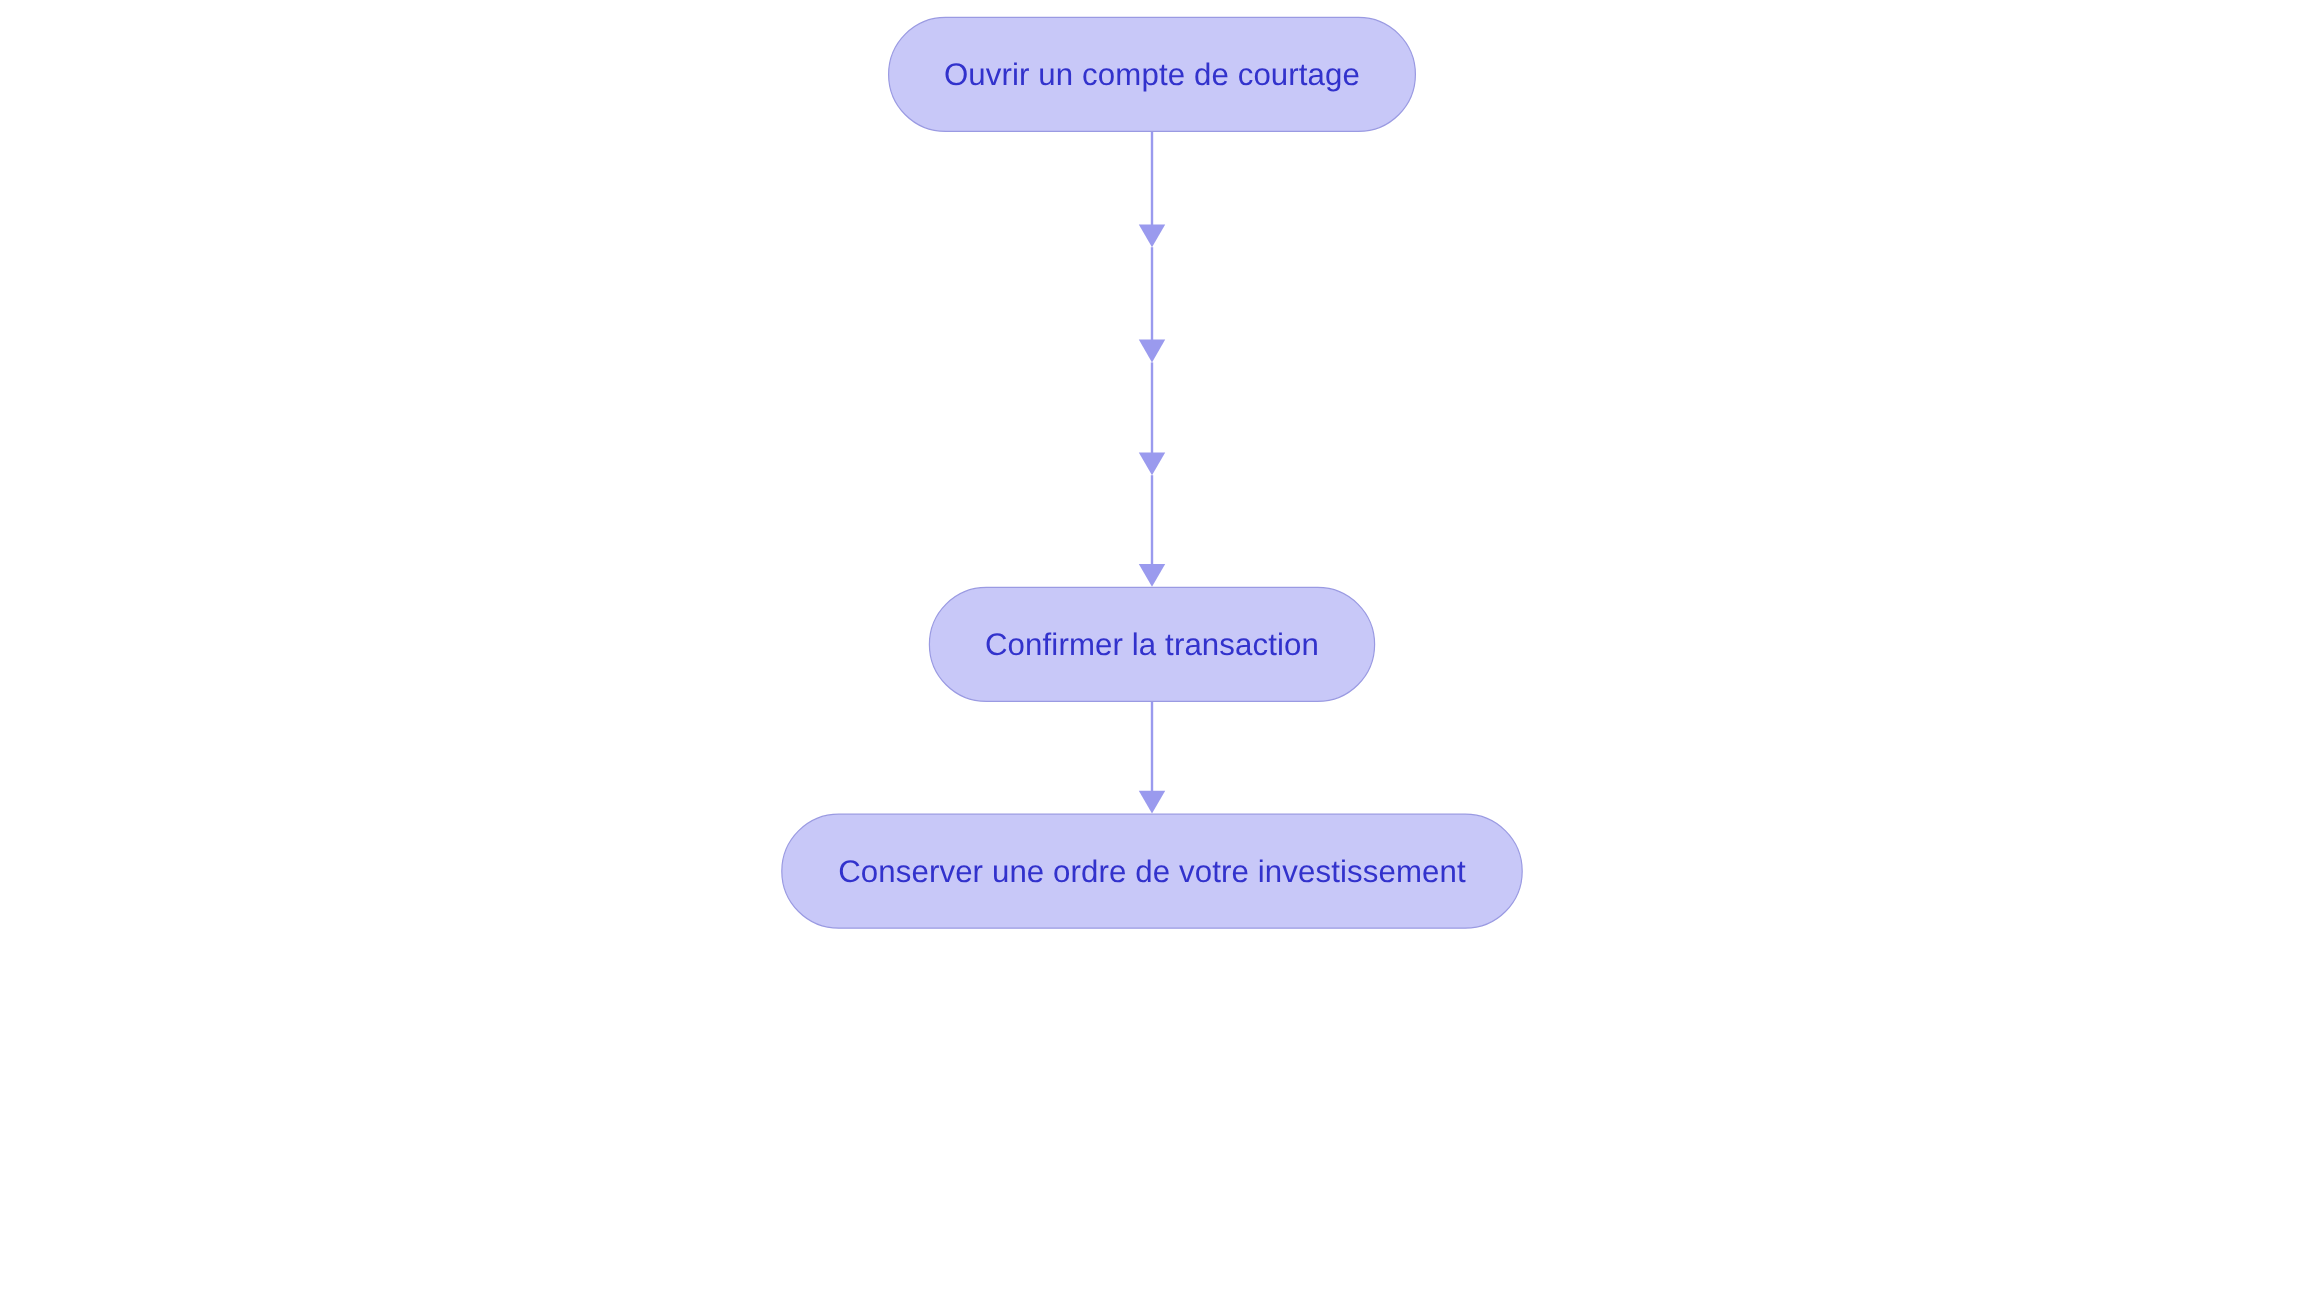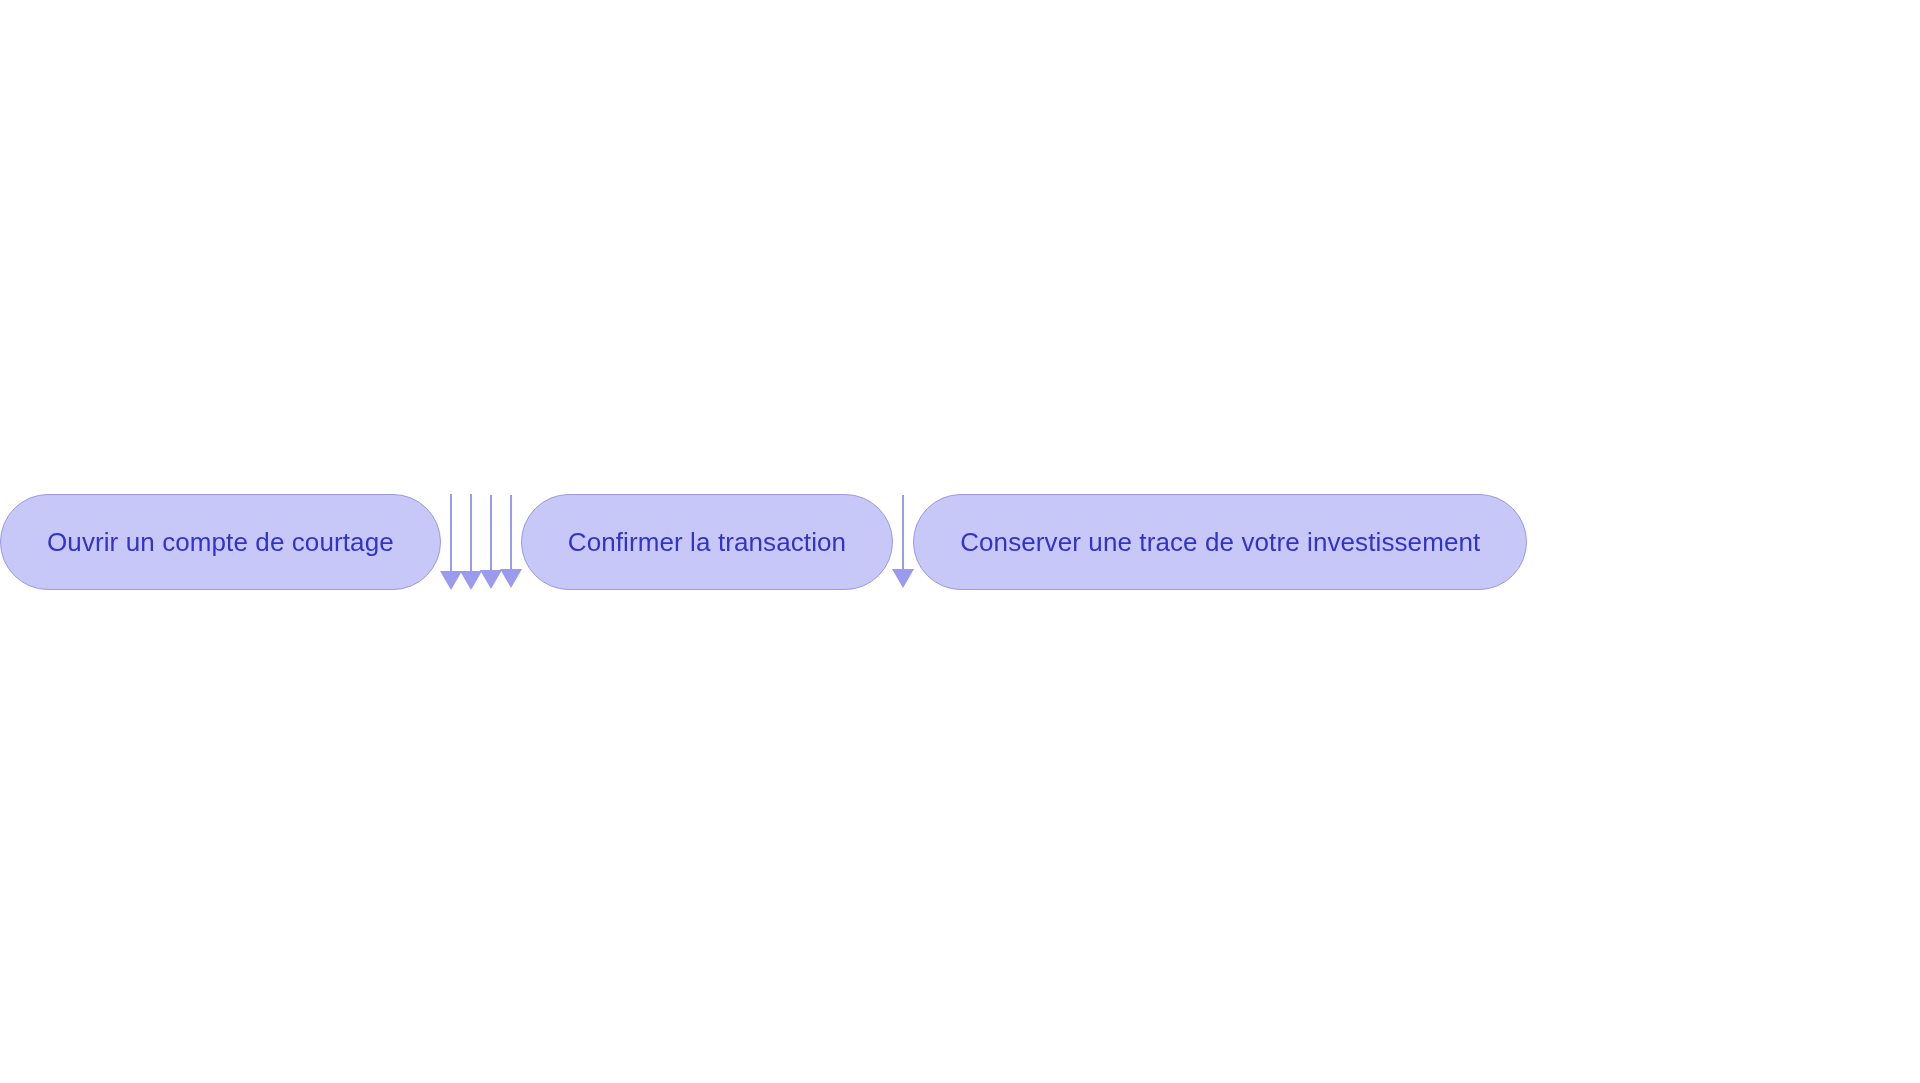--- a/index.html
+++ b/index.html
@@ -21,20 +21,21 @@
     background: #ffffff;
   }
 
   .flow-column {
     position: absolute;
     left: 0;
     top: 0;
     width: 1920px;
     height: 1083px;
     display: flex;
+    flex-direction: column;
     align-items: center;
   }
 
   
   .node {
     box-sizing: border-box;
     display: flex;
     align-items: center;
     justify-content: center;
     background: #c8c8f8;
@@ -131,17 +132,17 @@
     <div class="node">
       <span class="node-label">Confirmer la transaction</span>
     </div>
 
     <div class="connector gap-5">
       <div class="connector-line"></div>
       <div class="connector-arrow"></div>
     </div>
 
     <div class="node">
-      <span class="node-label">Conserver une trace de votre investissement</span>
+      <span class="node-label">Conserver une ordre de votre investissement</span>
     </div>
 
   </div>
 </div>
 
 </body></html>

